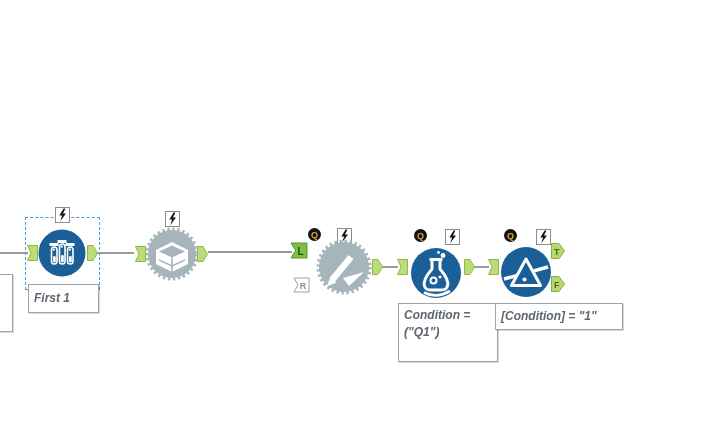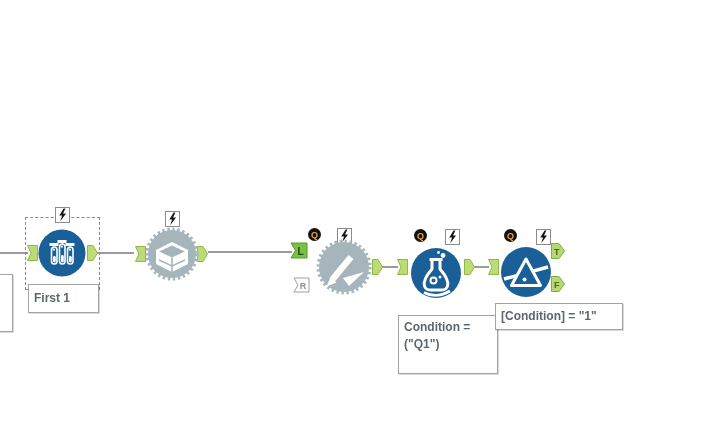--- a/index.html
+++ b/index.html
@@ -2,21 +2,21 @@
 <html><head>
 <meta charset="utf-8">
 <style>
   html,body{margin:0;padding:0;background:#fff;}
   .canvas{position:relative;width:722px;height:441px;background:#ffffff;overflow:hidden;
           font-family:"Liberation Sans",sans-serif;}
   .abs{position:absolute;}
   .wire{position:absolute;height:2px;background:#9b9b9b;}
   .ann{position:absolute;background:#ffffff;border:1px solid #a3a3a3;
        box-shadow:1px 1px 0 rgba(0,0,0,.15);color:#5d6770;font-size:12px;
-       font-weight:bold;line-height:17px;padding:3px 5px;white-space:nowrap;}
+       font-weight:bold;line-height:17px;padding:3px 5px;white-space:nowrap;font-style:italic;}
   .qdot{position:absolute;width:13px;height:13px;border-radius:50%;background:#121212;
         color:#e8a33d;font-size:9px;font-weight:bold;display:flex;align-items:center;
         justify-content:center;}
   .sel{position:absolute;border:1px dashed #3f9bf4;background:transparent;}
   svg{display:block;}
 </style>
 </head>
 <body>
 
 <div class="canvas">
@@ -137,21 +137,21 @@
       <path d="M22 13 L22 22 Q12.5 33 14.5 39 Q15.5 43 20.5 43 L31.5 43 Q36.5 43 37.5 39 Q39.5 33 30 22 L30 13" fill="none" stroke="#fff" stroke-width="3" stroke-linejoin="round"></path>
       <line x1="19.5" y1="12.5" x2="32.5" y2="12.5" stroke="#fff" stroke-width="3"></line>
       <path d="M14 45.5 Q26 52 40 44" fill="none" stroke="#fff" stroke-width="2.8"></path>
       <circle cx="33" cy="8.5" r="2.4" fill="#fff"></circle>
       <circle cx="28.5" cy="5.5" r="1.4" fill="#fff"></circle>
       <circle cx="23.5" cy="33.5" r="3" fill="none" stroke="#fff" stroke-width="2"></circle>
       <circle cx="30" cy="30" r="1.5" fill="#fff"></circle>
     </g>
   </svg>
 
-  <div class="ann" style="left:398px;top:315px;width:88px;height:51px;">
+  <div class="ann" style="left:398px;top:303px;width:88px;height:51px;">
     <div>Condition =</div>
     <div>("Q1")</div>
   </div>
 
   <div class="qdot" style="left:504px;top:229px;">
     <span>Q</span>
   </div>
   <svg class="abs" style="left:536px;top:229px;" width="15" height="16" viewBox="0 0 15 16">
     <rect x="0.5" y="0.5" width="14" height="15" fill="#fff" stroke="#8c8c8c"></rect>
     <path d="M8.6 1.6 L4.3 8.4 L7.1 8.4 L5.2 14.2 L11 6.6 L8 6.6 L10.4 1.6 Z" fill="#161616"></path>

